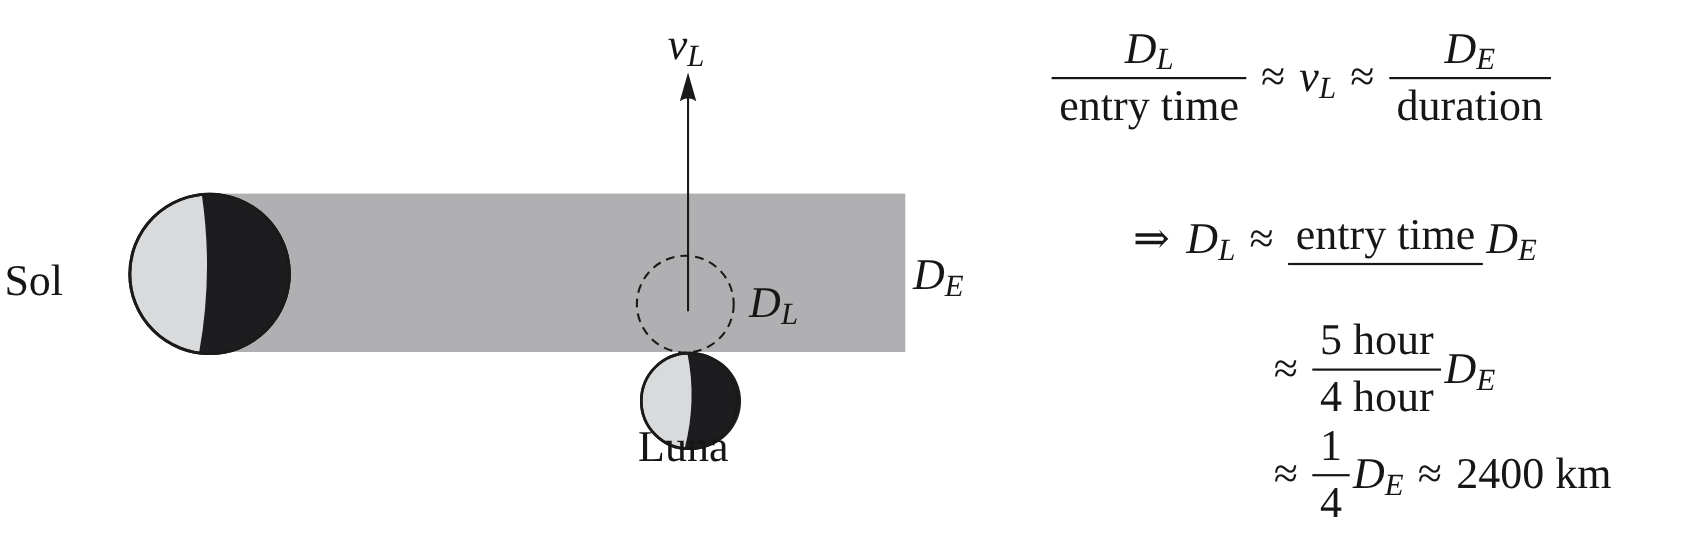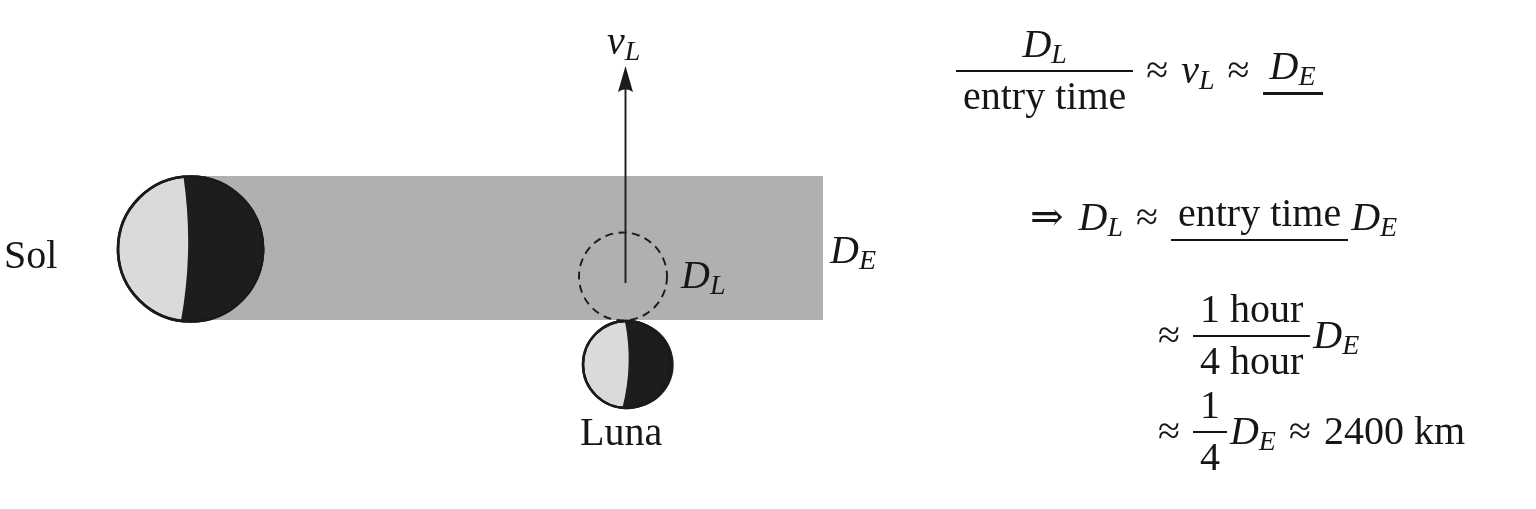--- a/index.html
+++ b/index.html
@@ -41,58 +41,59 @@
     <circle cx="190.5" cy="249" r="72.5" fill="none" stroke-width="2.6" stroke="#1a1a1a"></circle>
 
     <circle cx="626.5" cy="364.5" r="43.5" stroke-width="2.4" fill="#d9dadb" stroke="#1a1a1a"></circle>
     <path d="M 625 321.5 A 43.5 43.5 0 1 1 622.5 407.5 Q 633.5 364 625 321.5 Z" fill="#1d1d1f"></path>
     <circle cx="626.5" cy="364.5" r="43.5" fill="none" stroke-width="2.4" stroke="#1a1a1a"></circle>
   </svg>
 
   <div class="lbl" style="left:4px; top:235px;">Sol</div>
 
 
-  <div class="lbl" style="left:580px; top:412px;">Luna</div>
+  <div class="lbl" style="left:580px; top:386px;">Luna</div>
 
   <div class="lbl" style="left:607px; top:21px;"><span class="mvar">v</span><sub class="msub">L</sub></div>
 
   <div class="lbl" style="left:681px; top:255px;"><span class="mvar">D</span><sub class="msub">L</sub></div>
 
   <div class="lbl" style="left:830px; top:230px;"><span class="mvar">D</span><sub class="msub">E</sub></div>
 
   <div class="eqrow" style="left:956px; top:22px;">
     <span class="frac">
       <span class="fnum"><span class="mvar">D</span><sub class="msub">L</sub></span>
       <span class="fbar"></span>
       <span class="fden">entry time</span>
     </span>
     <span class="rel">≈</span>
     <span><span class="mvar">v</span><sub class="msub">L</sub></span>
     <span class="rel">≈</span>
     <span class="frac">
       <span class="fnum"><span class="mvar">D</span><sub class="msub">E</sub></span>
       <span class="fbar"></span>
+      <span class="fden">duration</span>
     </span>
   </div>
 
   <div class="eqrow" style="left:1030px; top:191px;">
     <span class="imp">⇒</span>
     <span><span class="mvar">D</span><sub class="msub">L</sub></span>
     <span class="rel">≈</span>
     <span class="frac">
       <span class="fnum">entry time</span>
       <span class="fbar"></span>
     </span>
     <span class="after-frac"><span class="mvar">D</span><sub class="msub">E</sub></span>
   </div>
 
   <div class="eqrow" style="left:1145px; top:287px;">
     <span class="rel">≈</span>
     <span class="frac">
-      <span class="fnum">1 hour</span>
+      <span class="fnum">5 hour</span>
       <span class="fbar"></span>
       <span class="fden">4 hour</span>
     </span>
     <span class="after-frac"><span class="mvar">D</span><sub class="msub">E</sub></span>
   </div>
 
   <div class="eqrow" style="left:1145px; top:383px;">
     <span class="rel">≈</span>
     <span class="frac">
       <span class="fnum">1</span>

